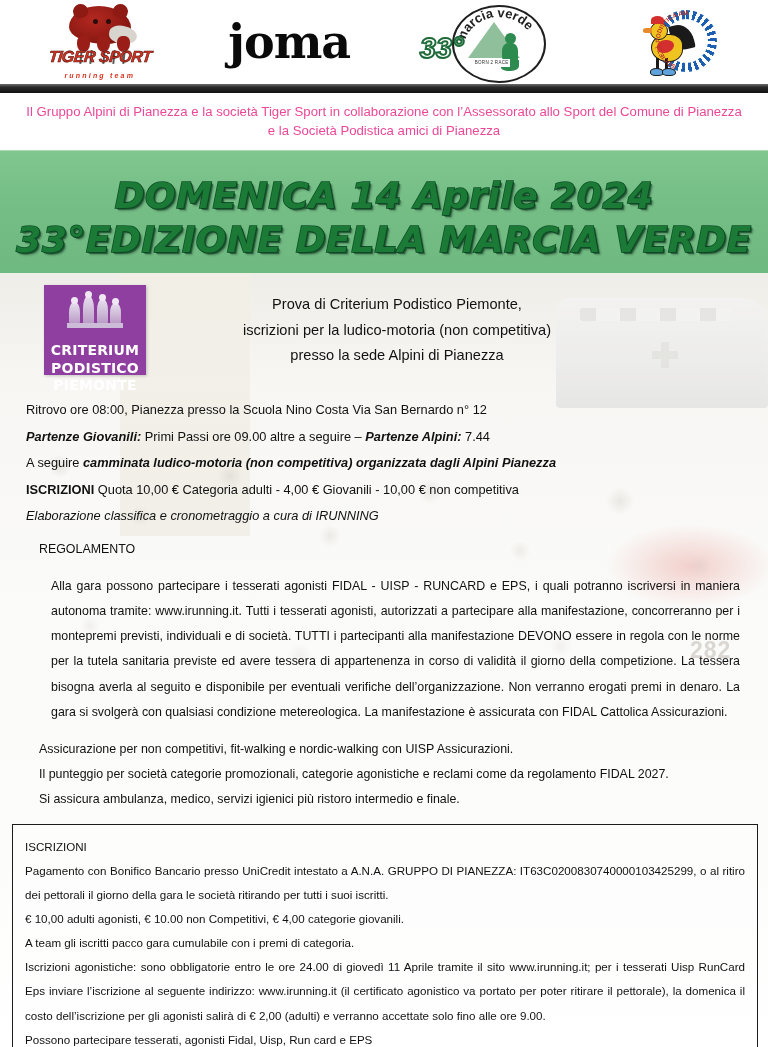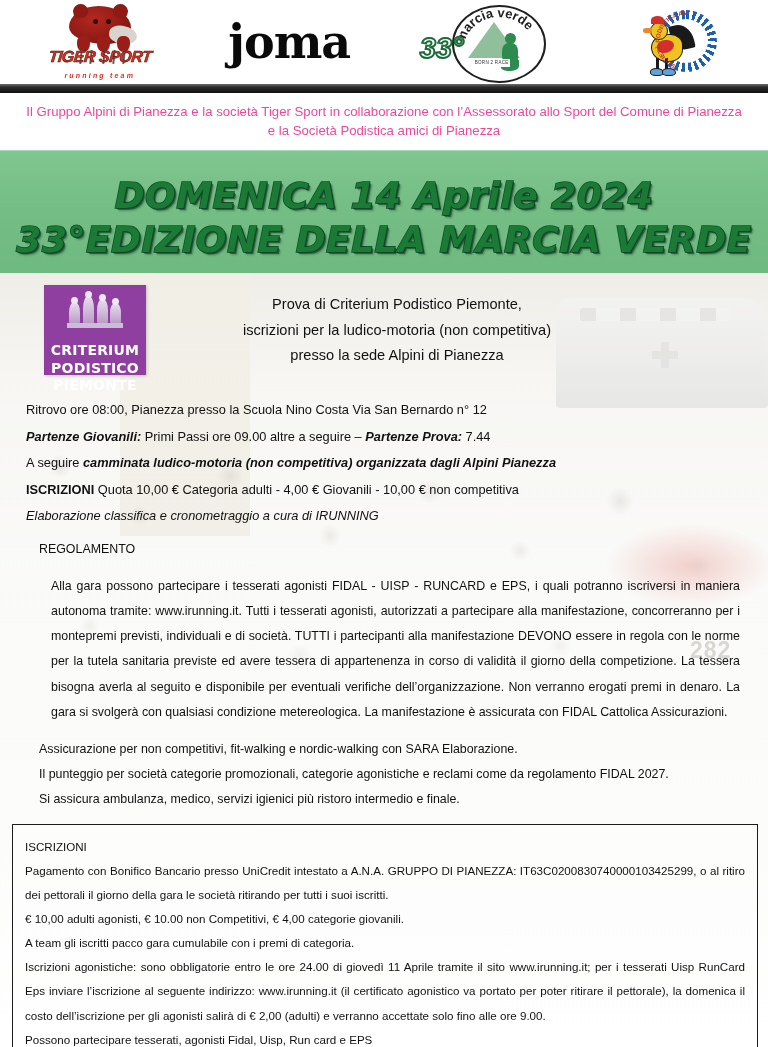--- a/index.html
+++ b/index.html
@@ -532,38 +532,38 @@
     <div class="prova-text">
       <div>Prova di Criterium Podistico Piemonte,</div>
       <div>iscrizioni per la ludico-motoria (non competitiva)</div>
       <div>presso la sede Alpini di Pianezza</div>
     </div>
   </div>
 
   <div class="details">
     <div>Ritrovo ore 08:00, Pianezza presso la Scuola Nino Costa Via San Bernardo n° 12</div>
     <div>
-      <span class="bi">Partenze Giovanili:</span><span> Primi Passi ore 09.00 altre a seguire – </span><span class="bi">Partenze Prova:</span><span> 7.44</span>
+      <span class="bi">Partenze Giovanili:</span><span> Primi Passi ore 09.00 altre a seguire – </span><span class="bi">Partenze Alpini:</span><span> 7.44</span>
     </div>
     <div>
       <span>A seguire </span><span class="bi">camminata ludico-motoria (non competitiva) organizzata dagli Alpini Pianezza</span>
     </div>
     <div>
       <span class="b">ISCRIZIONI</span><span> Quota 10,00 € Categoria adulti - 4,00 € Giovanili - 10,00 € non competitiva</span>
     </div>
     <div class="it">Elaborazione classifica e cronometraggio a cura  di IRUNNING</div>
   </div>
 
   <div class="regolamento">
     <div class="reg-head">REGOLAMENTO</div>
     <div class="reg-body">
       <p>Alla gara possono partecipare i tesserati agonisti FIDAL - UISP -  RUNCARD e EPS, i quali potranno iscriversi in maniera autonoma tramite: www.irunning.it. Tutti i tesserati agonisti, autorizzati a partecipare alla manifestazione, concorreranno per i montepremi previsti, individuali e di società. TUTTI i partecipanti alla  manifestazione DEVONO essere in regola con le norme per la tutela sanitaria previste ed avere tessera di appartenenza in corso di validità il giorno della competizione. La tessera bisogna averla al seguito e disponibile per eventuali verifiche dell’organizzazione. Non verranno erogati premi in denaro. La gara si svolgerà con qualsiasi condizione metereologica. La manifestazione è assicurata con FIDAL Cattolica Assicurazioni.</p>
     </div>
     <div class="reg-tail">
-      <p>Assicurazione per non competitivi, fit-walking e nordic-walking con SARA Elaborazione.</p>
+      <p>Assicurazione per non competitivi, fit-walking e nordic-walking con UISP Assicurazioni.</p>
       <p>Il punteggio per società categorie promozionali, categorie agonistiche e reclami come da regolamento FIDAL 2027.</p>
       <p>Si assicura ambulanza, medico, servizi igienici più ristoro intermedio e finale.</p>
     </div>
   </div>
 
   <div class="isc-box">
     <p>ISCRIZIONI</p>
     <p class="wrap">Pagamento con Bonifico Bancario presso UniCredit intestato a A.N.A. GRUPPO DI PIANEZZA: IT63C0200830740000103425299, o al ritiro dei pettorali il giorno della gara le società ritirando per tutti i suoi iscritti.</p>
     <p>€ 10,00 adulti agonisti,  € 10.00 non Competitivi, € 4,00 categorie giovanili.</p>
     <p>A team gli iscritti pacco gara cumulabile con i premi di categoria.</p>

